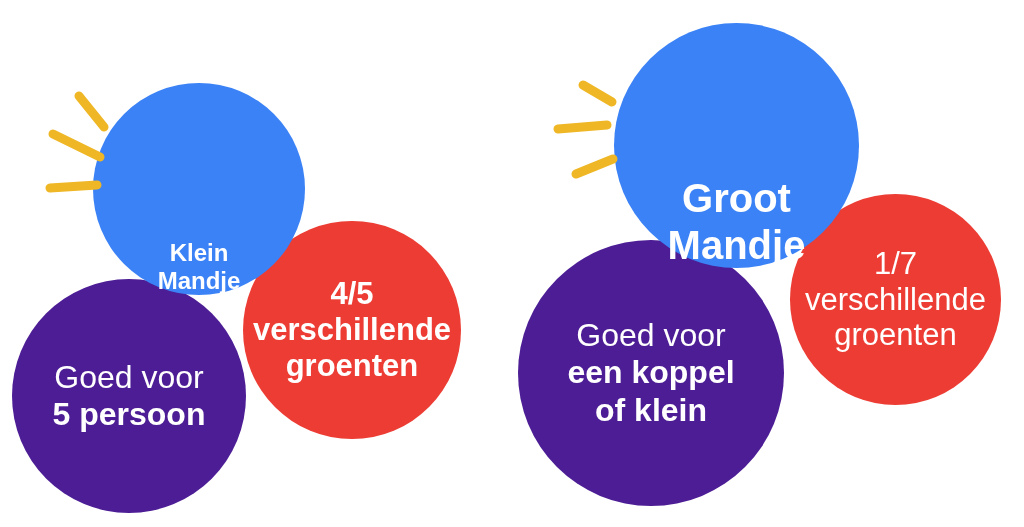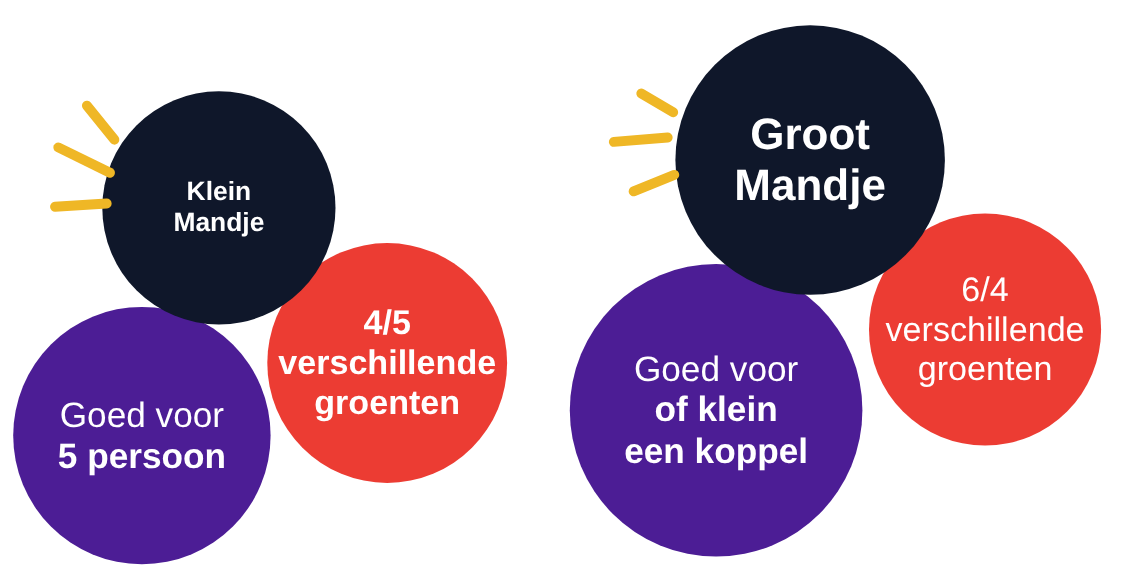--- a/index.html
+++ b/index.html
@@ -39,21 +39,21 @@
   .bubble .txt {
     display: block;
     width: 100%;
     padding: 0 6px;
     box-sizing: border-box;
   }
   .b-line { display: block; }
   .b-bold { font-weight: bold; }
 
   
-  .c-yellow { background: #0f172a; }
+  .c-yellow { background: #3b82f6; align-items: flex-end; }
   .c-green  { background: #4c1d95; }
   .c-red    { background: #EC3C33; }
 
   
   #klein-red {
     left: 243px; top: 221px; width: 218px; height: 218px;
     font-size: 31px; z-index: 1; font-weight: bold;
   }
   #klein-green {
     left: 12px; top: 279px; width: 234px; height: 234px;
@@ -119,31 +119,31 @@
           <line x1="28" y1="116" x2="75" y2="113"></line>
         </g>
       </svg>
     </div>
   </div>
 
   <div class="group" id="group-groot">
 
     <div class="bubble c-red" id="groot-red">
       <span class="txt">
-        <span class="b-line">6/4</span>
+        <span class="b-line">1/7</span>
         <span class="b-line">verschillende</span>
         <span class="b-line">groenten</span>
       </span>
     </div>
 
     <div class="bubble c-green" id="groot-green">
       <span class="txt">
         <span class="b-line">Goed voor</span>
+        <span class="b-line b-bold">een koppel</span>
         <span class="b-line b-bold">of klein</span>
-        <span class="b-line b-bold">een koppel</span>
       </span>
     </div>
 
     <div class="bubble c-yellow" id="groot-yellow">
       <span class="txt">
         <span class="b-line">Groot</span>
         <span class="b-line">Mandje</span>
       </span>
     </div>
 

